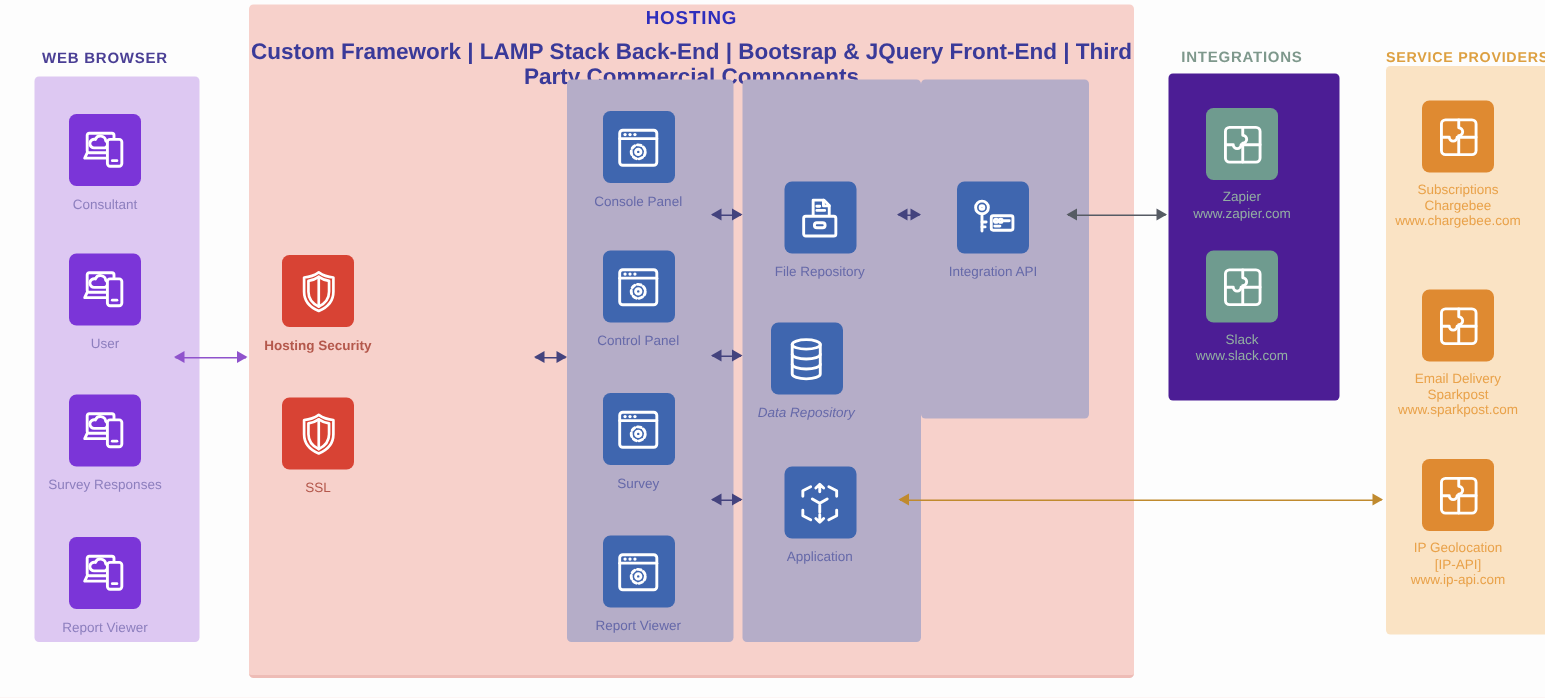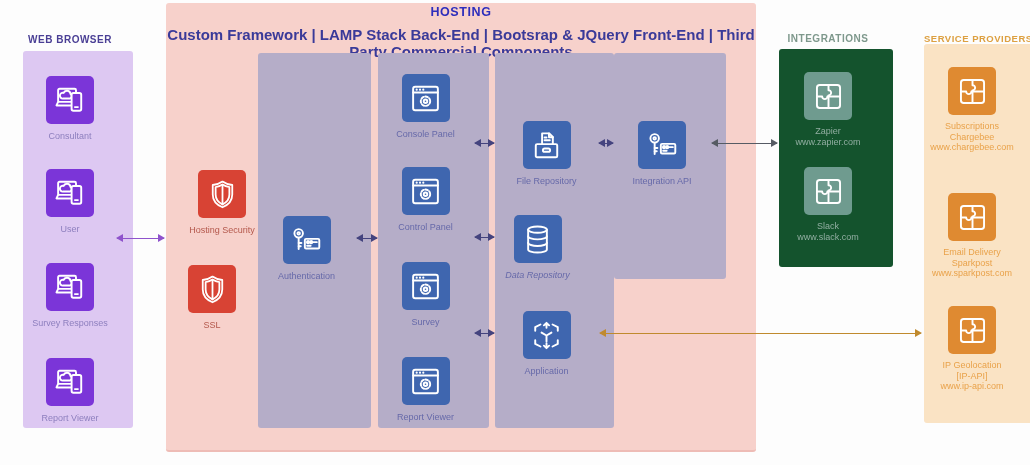--- a/index.html
+++ b/index.html
@@ -5,21 +5,21 @@
   html,body{margin:0;padding:0;background:#fdfdfd;}
   .canvas{
     position:relative;width:1030px;height:465px;overflow:hidden;
     font-family:"Liberation Sans","DejaVu Sans",sans-serif;
     background:#fdfdfd;
   }
   .panel{position:absolute;border-radius:3px;padding-left:16px;}
   .bg-web{background:#ddc8f2;}
   .bg-hosting{background:#f7d1cb;border-bottom:2px solid #eebcb6;}
   .bg-inner{background:#b5adc8;}
-  .bg-integrations{background:#14532d;}
+  .bg-integrations{background:#4c1d95;}
   .bg-providers{background:#fae3c4;}
 
   .heading{position:absolute;font-weight:bold;font-size:10px;letter-spacing:.5px;
            text-align:center;white-space:nowrap;}
   .hosting-title{font-size:12.5px;letter-spacing:.6px;color:#2e2ebc;width:100%;top:2px;left:0;}
   .hosting-subtitle{position:absolute;width:100%;top:23px;left:0;text-align:center;
            font-size:15px;font-weight:bold;color:#3a3a99;}
 
   .item{position:absolute;display:flex;flex-direction:column;align-items:center;gap:7px;}
   .icon{width:48px;height:48px;border-radius:5px;display:flex;align-items:center;justify-content:center;flex:0 0 auto;}
@@ -150,47 +150,37 @@
           </svg>
         </div>
       <div class="lbl lbl-purple">Report Viewer</div>
     </div>
   </div>
 
   <div class="panel bg-hosting" style="left:166px;top:3px;width:574px;height:447px;">
     <div class="heading hosting-title">HOSTING</div>
     <div class="hosting-subtitle">Custom Framework | LAMP Stack Back-End | Bootsrap &amp; JQuery Front-End | Third Party Commercial Components</div>
 
-    <div class="item" style="left:16px;top:167px;width:80px;">
+    <div class="item" style="left:6px;top:167px;width:80px;font-weight:bold;">
       <div class="icon ic-red">
           <svg class="ig" viewBox="0 0 24 24">
             <use href="#sym-shield"></use>
           </svg>
         </div>
       <div class="lbl lbl-red">Hosting Security</div>
     </div>
     <div class="item" style="left:6px;top:262px;width:80px;">
       <div class="icon ic-red">
           <svg class="ig" viewBox="0 0 24 24">
             <use href="#sym-shield"></use>
           </svg>
         </div>
       <div class="lbl lbl-red">SSL</div>
     </div>
 
-    <div class="panel bg-inner" style="left:92px;top:50px;width:97px;height:375px;">
-      <div class="item" style="left:0;top:163px;width:97px;">
-        <div class="icon ic-blue">
-            <svg class="ig" viewBox="0 0 24 24">
-              <use href="#sym-key-card"></use>
-            </svg>
-          </div>
-        <div class="lbl lbl-blue">Authentication</div>
-      </div>
-    </div>
 
     <div class="panel bg-inner" style="left:212px;top:50px;width:95px;height:375px;">
       <div class="item" style="left:0;top:21px;width:95px;">
         <div class="icon ic-blue">
             <svg class="ig" viewBox="0 0 24 24">
               <use href="#sym-browser-gear"></use>
             </svg>
           </div>
         <div class="lbl lbl-blue">Console Panel</div>
       </div>

